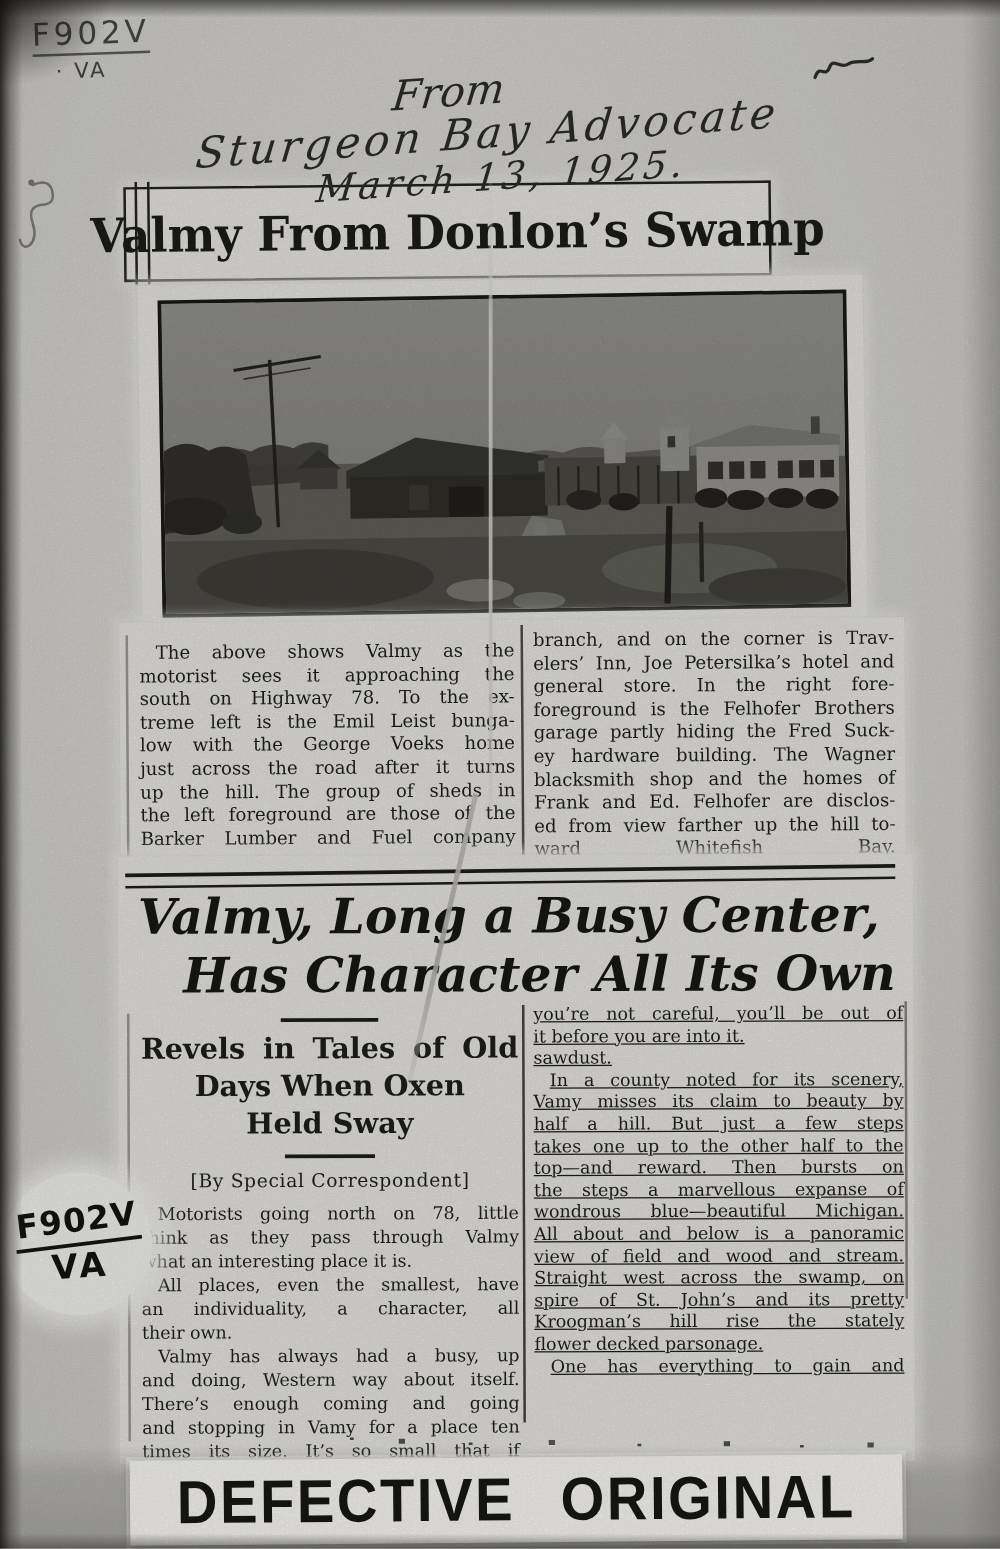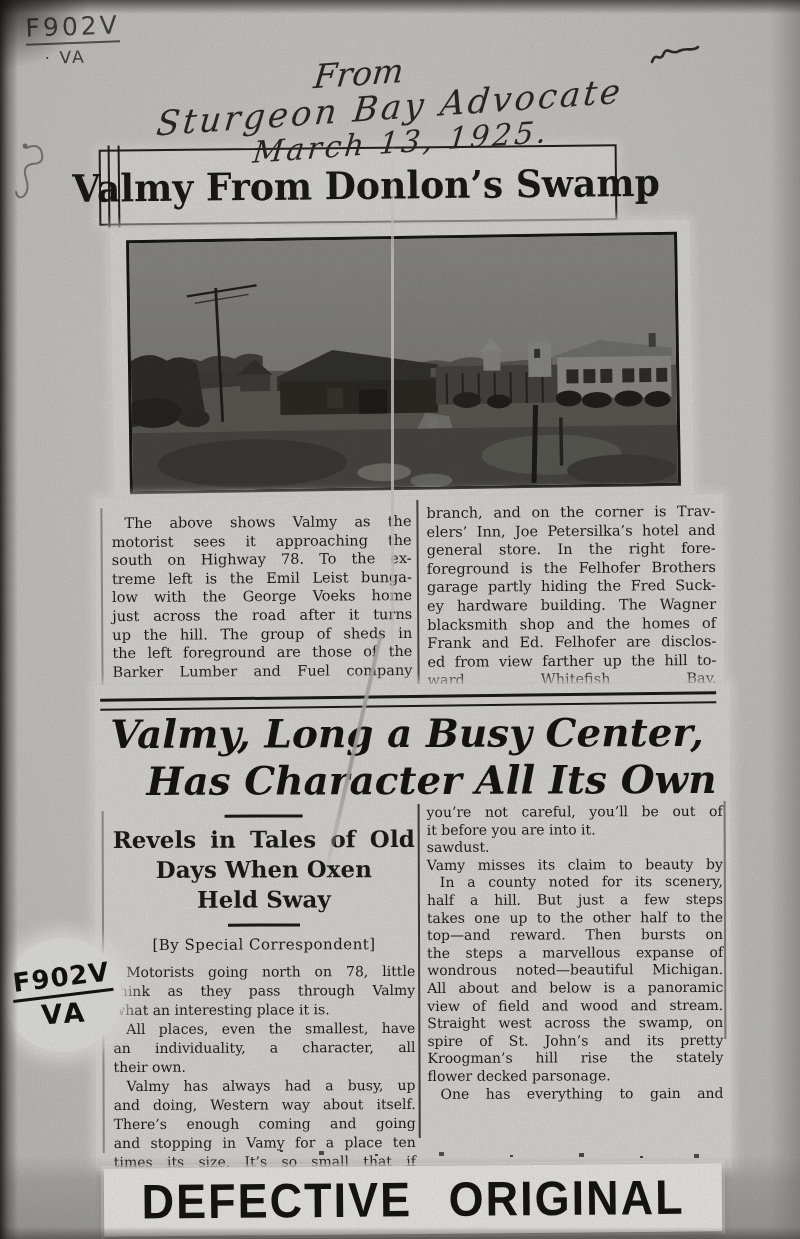--- a/index.html
+++ b/index.html
@@ -52,21 +52,21 @@
   .art-h2{position:absolute;right:14px;top:73px;font-size:39px;font-weight:bold;font-style:italic;white-space:nowrap;color:#161614;}
   .art-col{position:absolute;}
   .art-col.left{left:18px;top:130px;width:302px;}
   .art-col.right{left:332px;top:120px;width:296px;}
   .mini-rule{width:78px;height:3px;background:#1c1c1a;margin:0 auto 7px auto;}
   .mini-rule.r2{margin:9px auto 9px auto;width:72px;}
   .sub-line{font-size:23px;line-height:30px;font-weight:bold;text-align:center;white-space:nowrap;}
   .sub-line.stretch{text-align:justify;text-align-last:justify;}
   .byline{font-size:15px;text-align:center;letter-spacing:.5px;margin-bottom:9px;}
   .body-line{font-size:14px;line-height:19px;text-align:justify;text-align-last:justify;white-space:nowrap;}
-  .art-col.right .body-line{line-height:17.6px;}
+  .art-col.right .body-line{line-height:17.6px;text-decoration:underline;}
   .body-line.pe{text-align-last:left;}
   .ind{text-indent:13px;}
   .art-divider{left:323px;top:120px;height:334px;width:2px;background:rgba(38,37,34,.85);}
   .art-right-rule{left:629px;top:118px;height:238px;width:1.5px;background:rgba(38,37,34,.5);}
   .art-left-rule{left:7px;top:126px;height:342px;width:1.5px;background:rgba(38,37,34,.4);}
   
   .sticker{left:4px;top:938px;width:118px;height:114px;border-radius:50%;background:#f3f2ef;
     box-shadow:0 0 16px 10px rgba(243,242,239,.85);display:flex;flex-direction:column;align-items:center;justify-content:center;
     transform:rotate(-4deg);font-family:"DejaVu Sans",sans-serif;color:#121210;}
   .sticker .s1{font-size:26px;font-weight:bold;letter-spacing:1px;border-bottom:3.5px solid #151513;padding:0 2px 2px 2px;transform:rotate(-3deg);}
@@ -260,27 +260,27 @@
           <div class="body-line">and stopping in Vamy for a place ten</div>
           <div class="body-line">times its size.  It’s so small that if</div>
         </div>
     </div>
     <div class="abs art-divider"></div>
     <div class="abs art-right-rule"></div>
     <div class="art-col right">
         <div class="body-line">you’re not careful, you’ll be out of</div>
         <div class="body-line pe">it before you are into it.</div>
         <div class="body-line pe">sawdust.</div>
+        <div class="body-line ind">In a county noted for its scenery,</div>
         <div class="body-line">Vamy misses its claim to beauty by</div>
-        <div class="body-line ind">In a county noted for its scenery,</div>
         <div class="body-line">half a hill.  But just a few steps</div>
         <div class="body-line">takes one up to the other half to the</div>
         <div class="body-line">top—and reward.  Then bursts on</div>
         <div class="body-line">the steps a marvellous expanse of</div>
-        <div class="body-line">wondrous noted—beautiful Michigan.</div>
+        <div class="body-line">wondrous blue—beautiful Michigan.</div>
         <div class="body-line">All about and below is a panoramic</div>
         <div class="body-line">view of field and wood and stream.</div>
         <div class="body-line">Straight west across the swamp, on</div>
         <div class="body-line">spire of St. John’s and its pretty</div>
         <div class="body-line">Kroogman’s hill rise the stately</div>
         <div class="body-line pe">flower decked parsonage.</div>
         <div class="body-line ind">One has everything to gain and</div>
       </div>
   </div>
 

